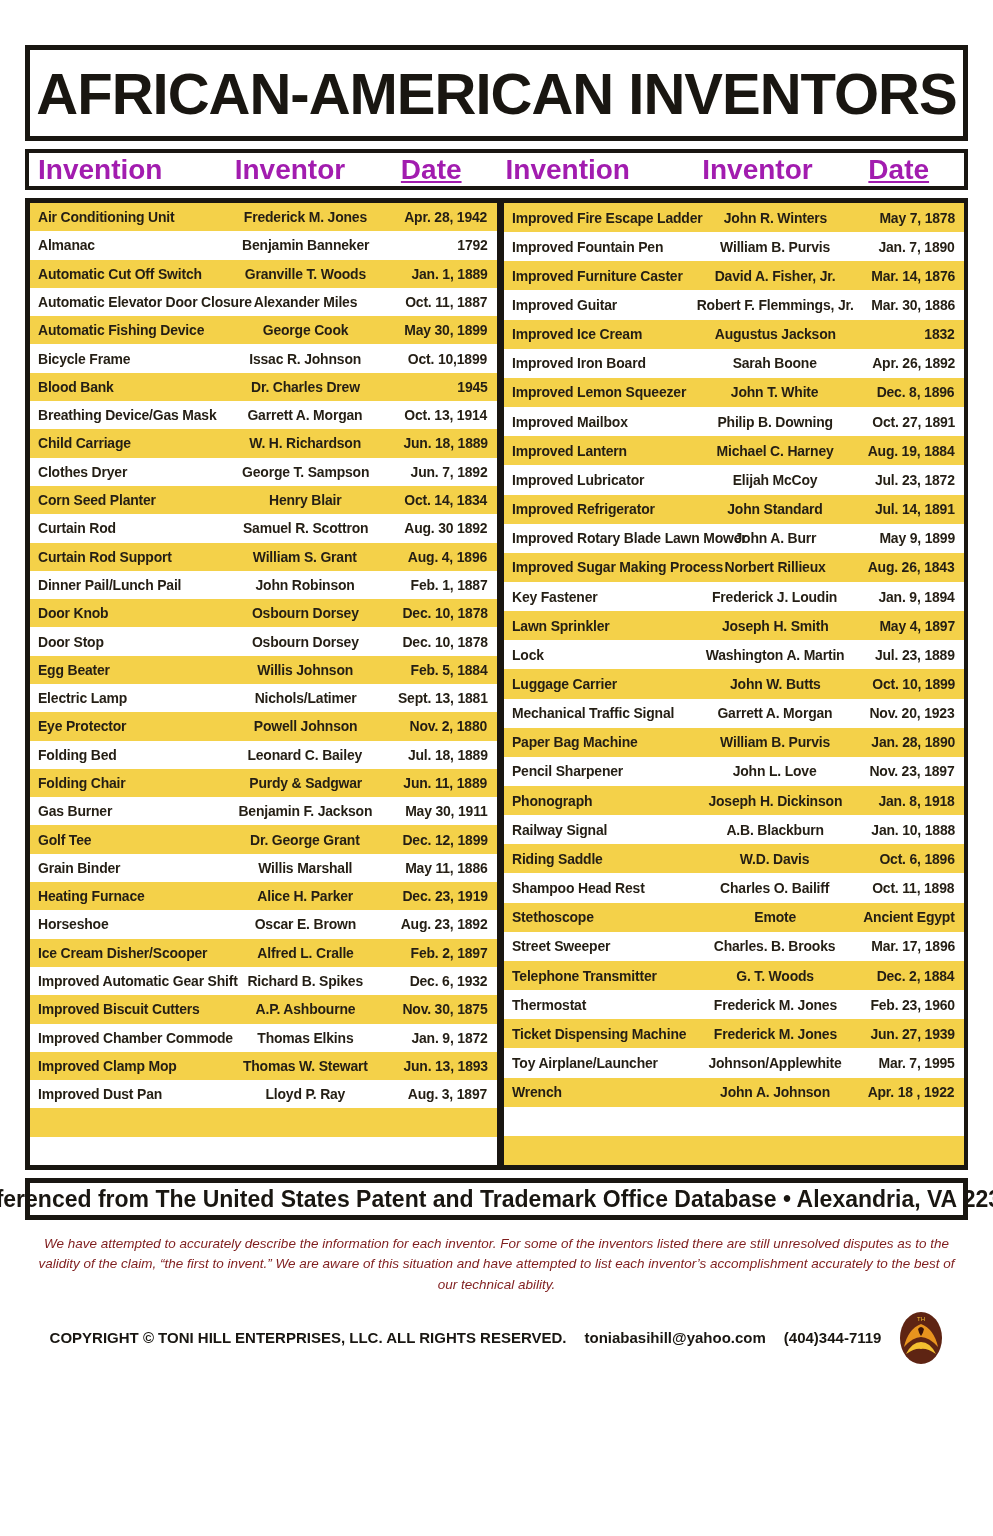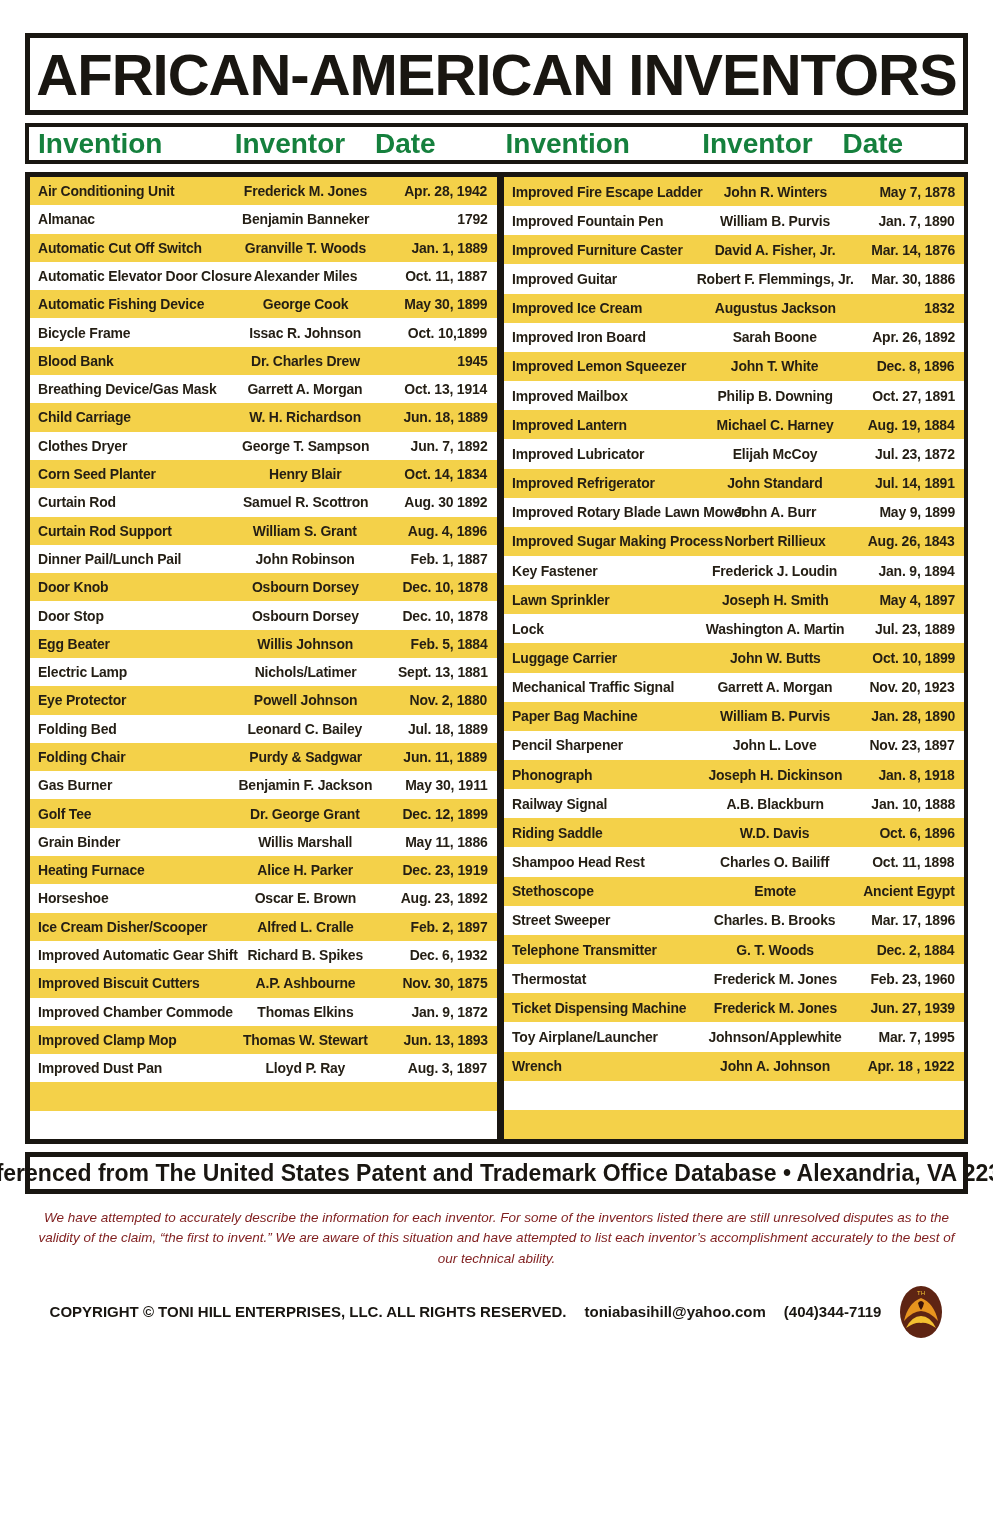--- a/index.html
+++ b/index.html
@@ -1,27 +1,27 @@
 <!DOCTYPE html>
 <html><head>
 <meta charset="utf-8">
 <style>
   * { margin:0; padding:0; box-sizing:border-box; }
   body { width:993px; height:1536px; background:#ffffff; font-family:"Liberation Sans", sans-serif; position:relative; }
   .poster { position:absolute; left:25px; top:33px; width:943px; }
 
-  .title-box { border:5px solid #191611; height:82px; display:flex; align-items:center; justify-content:center; background:#fff; }
+  .title-box { border:5px solid #191611; height:96px; display:flex; align-items:center; justify-content:center; background:#fff;margin-top:12px; }
   .title-box h1 { font-size:58px; font-weight:900; letter-spacing:-1px; color:#191611; white-space:nowrap; }
 
   .header-box { border:4px solid #191611; height:41px; margin-top:8px; display:flex; background:#fff; }
   .half { width:50%; display:grid; grid-template-columns:44% 30% 26%; align-items:center; }
-  .h { font-size:28px; font-weight:bold; color:#15803d; line-height:1; }
+  .h { font-size:28px; font-weight:bold; color:#a21caf; line-height:1; }
   .h.inv { padding-left:9px; }
   .h.name { }
-  .h.date { text-align:left; padding-right:9px; }
+  .h.date { text-align:center; padding-right:9px;text-decoration:underline; }
 
   .table-box { border:5px solid #191611; margin-top:8px; height:972px; display:flex; background:#fff; }
   .col { width:50%; display:grid; grid-auto-rows:1fr; }
   .col.right { border-left:7px solid #191611; }
   .row { display:grid; grid-template-columns:44% 30% 26%; align-items:stretch; background:#fff; }
   .col .row:nth-child(odd) { background:#F4D149; }
   .cell { display:flex; align-items:center; overflow:visible; }
   .cell > span { display:inline-block; white-space:nowrap; font-size:15.5px; font-weight:bold; color:#241e14; letter-spacing:-0.2px; }
   .cell.inv { padding-left:8px; }
   .cell.inv > span { transform:scaleX(0.9); transform-origin:left center; }

